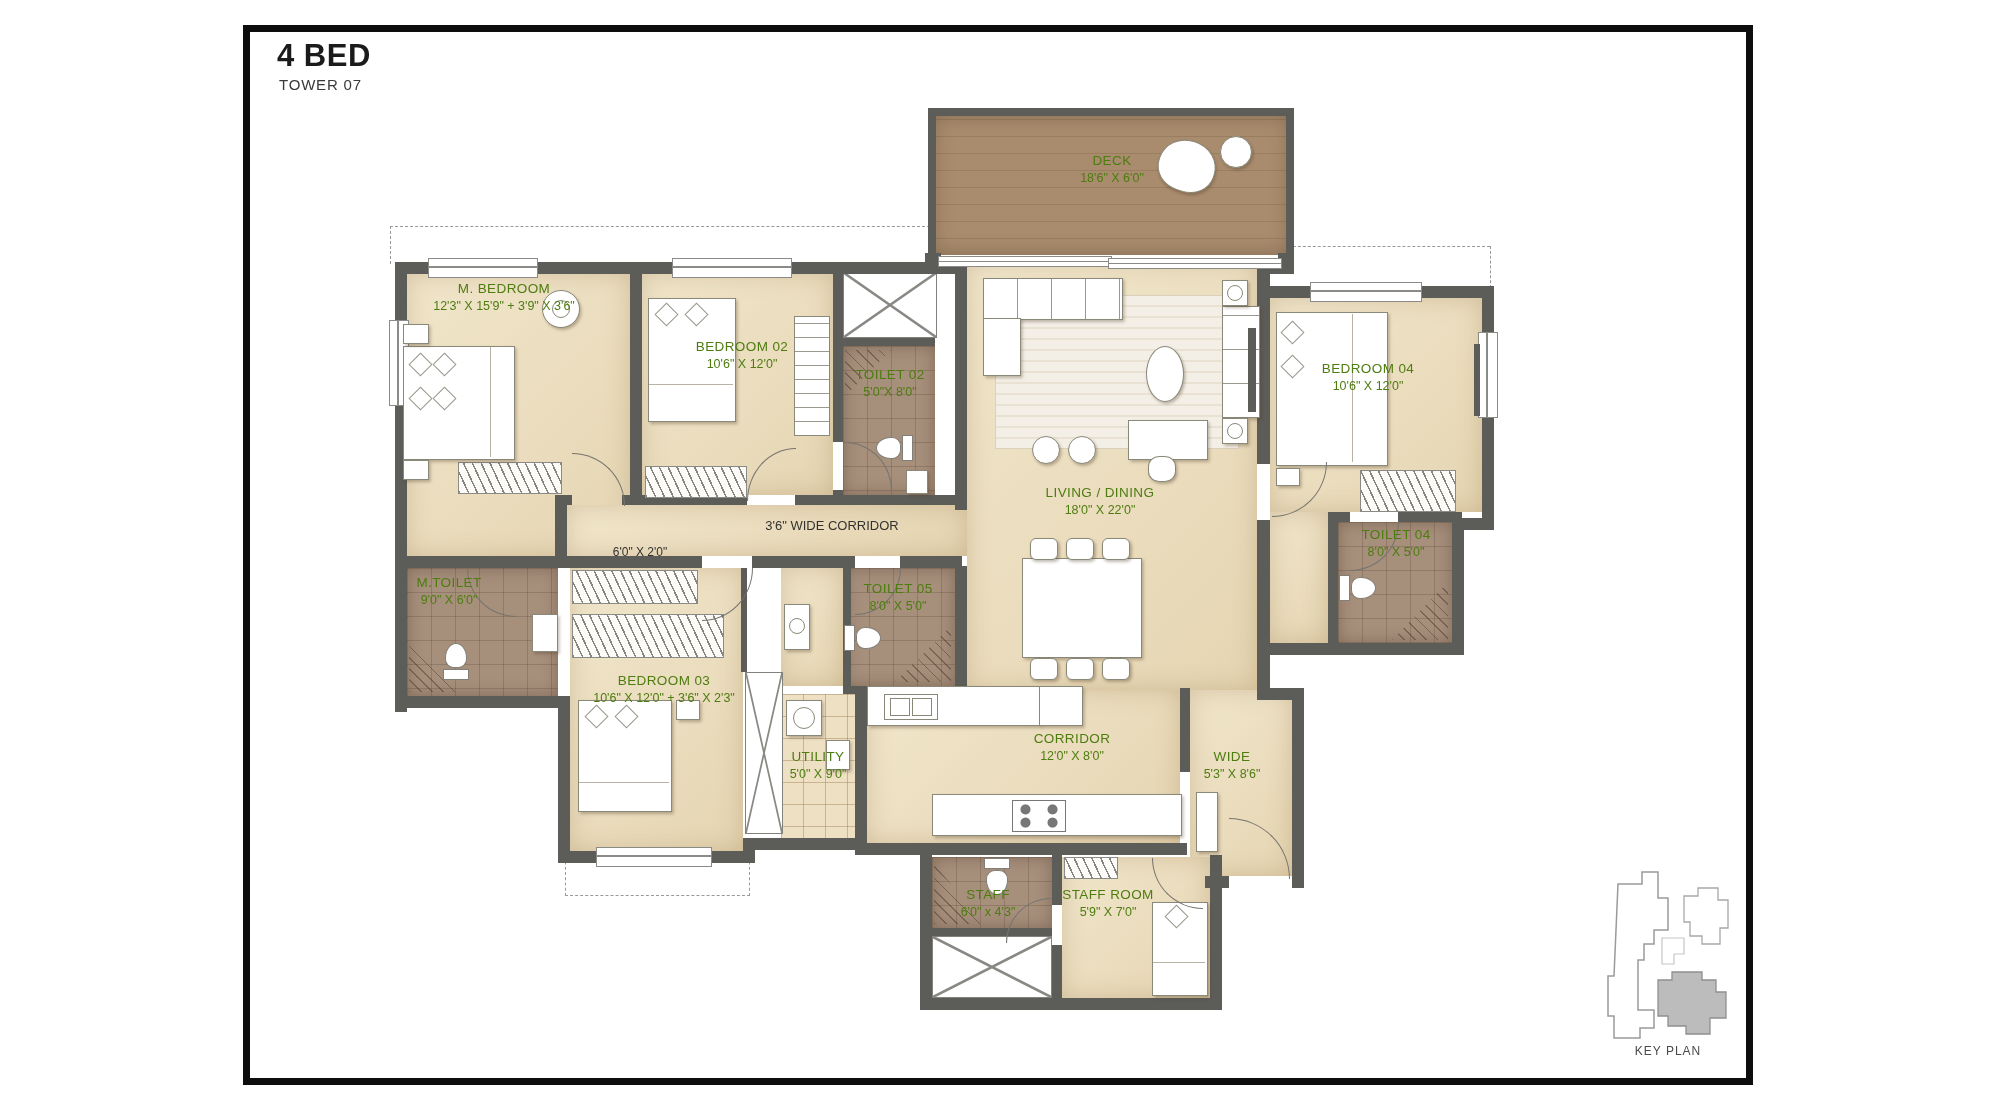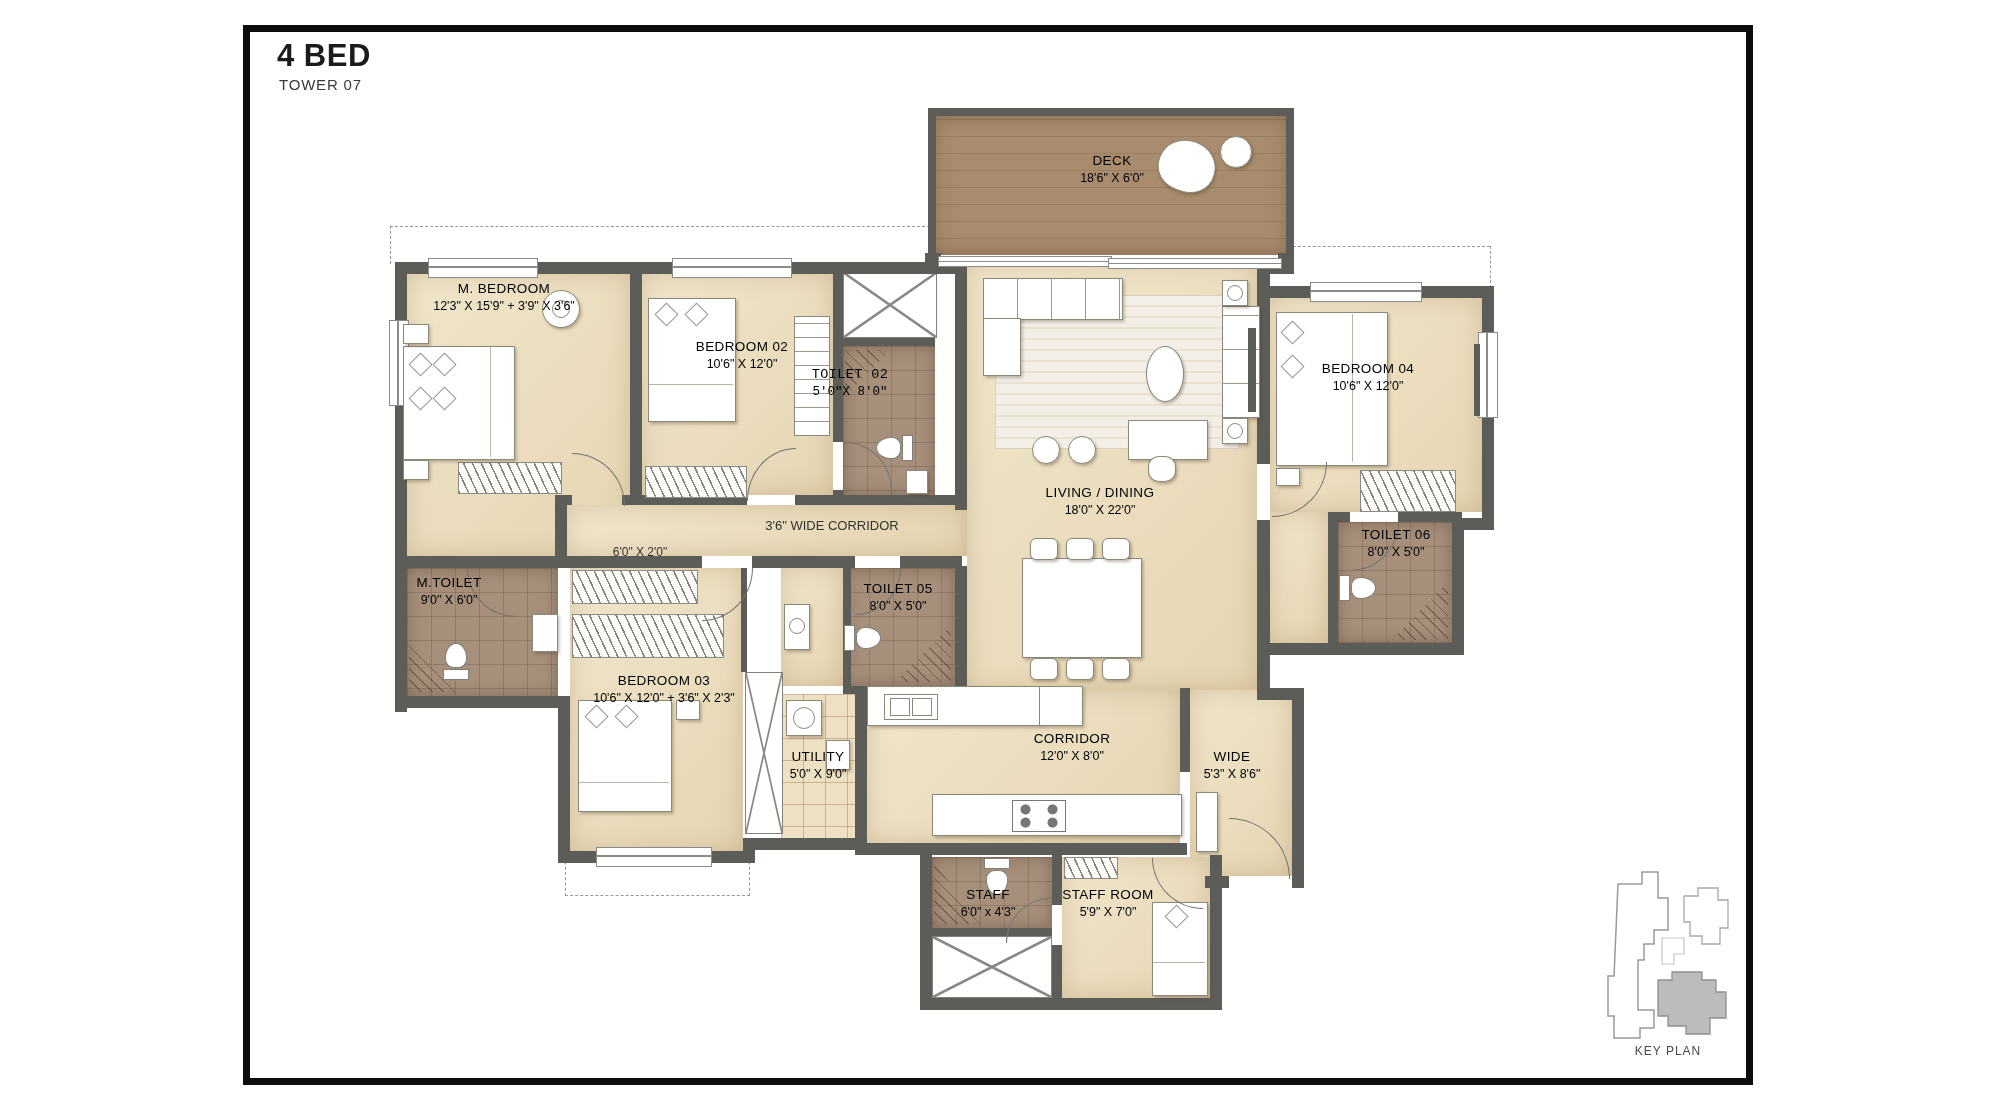--- a/index.html
+++ b/index.html
@@ -22,21 +22,21 @@
   .pil{position:absolute;background:#fff;border:1px solid #9a988f;transform:rotate(45deg);}
   .crc{border-radius:50%;}
   .ln{position:absolute;background:#b9b3a6;}
   .rug{position:absolute;background:repeating-linear-gradient(0deg,#f4efe6 0 9px,#e9e1d2 9px 11px);border:1px solid #d9d0bd;}
   .door{position:absolute;border:0 solid #76746e;}
   .d-tl{border-top-width:1.5px;border-left-width:1.5px;border-top-left-radius:100% 100%;}
   .d-tr{border-top-width:1.5px;border-right-width:1.5px;border-top-right-radius:100% 100%;}
   .d-bl{border-bottom-width:1.5px;border-left-width:1.5px;border-bottom-left-radius:100% 100%;}
   .d-br{border-bottom-width:1.5px;border-right-width:1.5px;border-bottom-right-radius:100% 100%;}
   .shw{position:absolute;background:repeating-linear-gradient(45deg,rgba(70,50,35,.45) 0 1.2px,transparent 1.2px,transparent 8px);}
-  .rlabel{position:absolute;transform:translateX(-50%);text-align:center;color:#000000;white-space:nowrap;line-height:1.3;}
+  .rlabel{position:absolute;transform:translateX(-50%);text-align:center;color:#4d7c0f;white-space:nowrap;line-height:1.3;}
   .rlabel .nm{font-size:13.5px;letter-spacing:.4px;}
   .rlabel .dm{font-size:12.5px;}
   .slabel{position:absolute;transform:translateX(-50%);text-align:center;color:#33322f;white-space:nowrap;font-size:12.5px;}
   .wc{position:absolute;width:26px;height:36px;}
   .wc .tank{width:24px;height:9px;background:#fff;border:1px solid #817f77;margin:0 auto;}
   .wc .bowl{width:20px;height:23px;background:#fff;border:1px solid #817f77;border-radius:40% 40% 50% 50%/35% 35% 60% 60%;margin:1px auto 0;}
   .shelf{position:absolute;background:repeating-linear-gradient(0deg,#fff 0 13px,#9a988f 13px 14px),#fff;border:1px solid #8a8878;}
   .stove{position:absolute;background:radial-gradient(circle at 24% 28%,#777 4.5px,transparent 5.5px),radial-gradient(circle at 24% 72%,#777 4.5px,transparent 5.5px),radial-gradient(circle at 76% 28%,#777 4.5px,transparent 5.5px),radial-gradient(circle at 76% 72%,#777 4.5px,transparent 5.5px),#fff;border:1px solid #777;}
   .dash{position:absolute;border:0 dashed #9b9994;}
   .keyplan-label{position:absolute;left:1588px;top:1044px;width:160px;text-align:center;font-size:12px;letter-spacing:1px;color:#4a4a4a;}
@@ -275,38 +275,38 @@
   <div class="door d-tr" style="left:1229px;top:818px;width:60px;height:60px;"></div>
 
   <div class="rlabel" style="left:504px;top:280px;">
     <div class="nm">M. BEDROOM</div>
     <div class="dm">12'3" X 15'9" + 3'9" X 3'6"</div>
   </div>
   <div class="rlabel" style="left:742px;top:338px;">
     <div class="nm">BEDROOM 02</div>
     <div class="dm">10'6" X 12'0"</div>
   </div>
-  <div class="rlabel" style="left:850px;top:366px;font-family:Liberation Mono, monospace;">
+  <div class="rlabel" style="left:890px;top:366px;">
     <div class="nm">TOILET 02</div>
     <div class="dm">5'0"X 8'0"</div>
   </div>
   <div class="rlabel" style="left:1112px;top:152px;">
     <div class="nm">DECK</div>
     <div class="dm">18'6" X 6'0"</div>
   </div>
   <div class="rlabel" style="left:1368px;top:360px;">
     <div class="nm">BEDROOM 04</div>
     <div class="dm">10'6" X 12'0"</div>
   </div>
   <div class="rlabel" style="left:1100px;top:484px;">
     <div class="nm">LIVING / DINING</div>
     <div class="dm">18'0" X 22'0"</div>
   </div>
   <div class="rlabel" style="left:1396px;top:526px;">
-    <div class="nm">TOILET 06</div>
+    <div class="nm">TOILET 04</div>
     <div class="dm">8'0" X 5'0"</div>
   </div>
   <div class="rlabel" style="left:449px;top:574px;">
     <div class="nm">M.TOILET</div>
     <div class="dm">9'0" X 6'0"</div>
   </div>
   <div class="slabel" style="left:832px;top:518px;font-size:13px;">3'6" WIDE CORRIDOR</div>
   <div class="slabel" style="left:640px;top:545px;font-size:12px;">6'0" X 2'0"</div>
   <div class="rlabel" style="left:898px;top:580px;">
     <div class="nm">TOILET 05</div>

